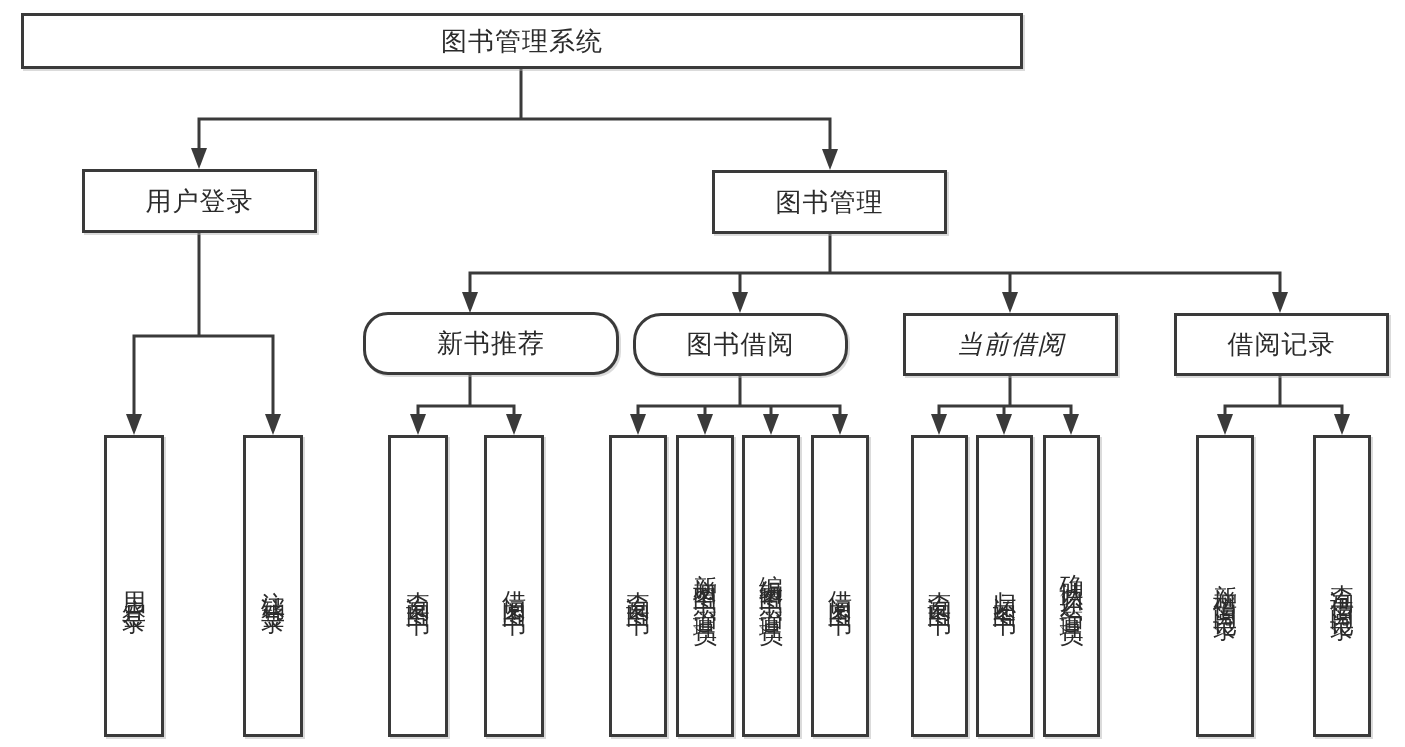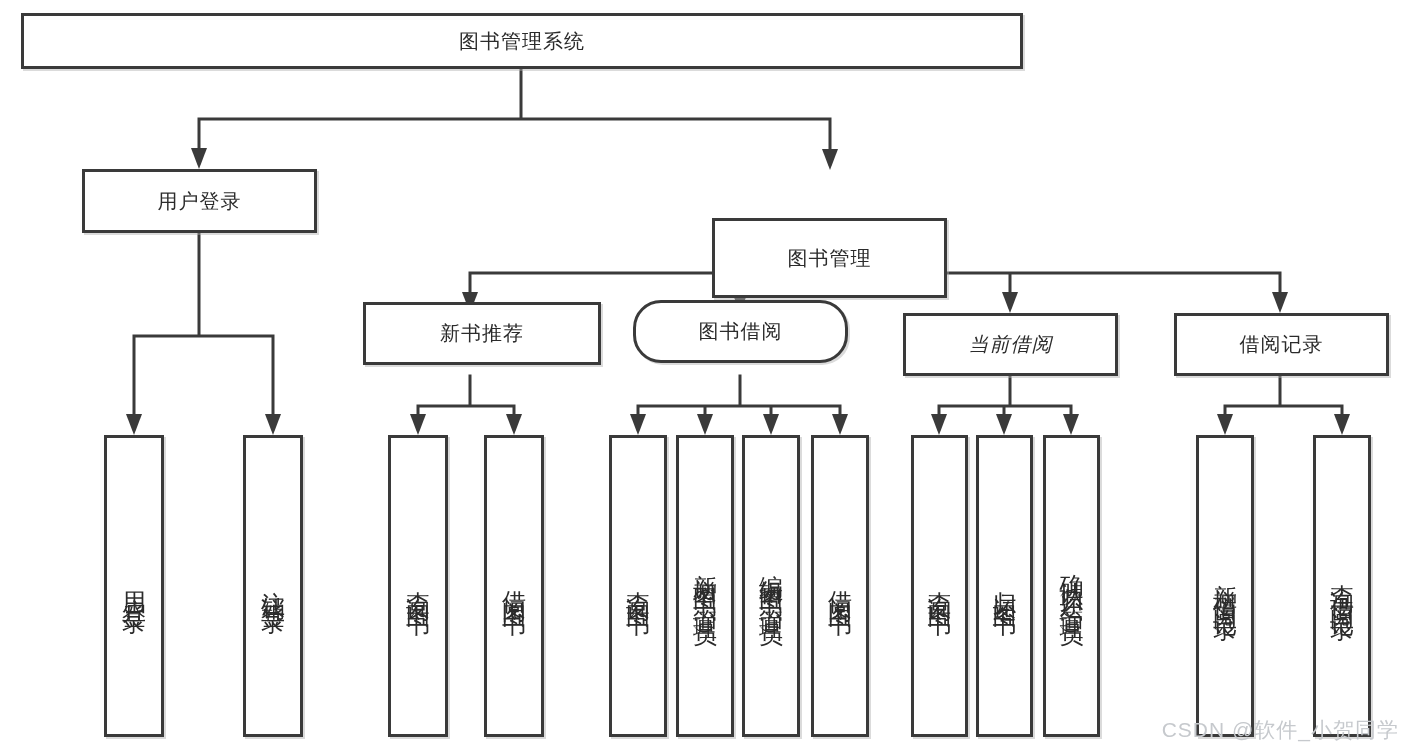--- a/index.html
+++ b/index.html
@@ -21,21 +21,21 @@
     box-sizing: border-box;
     border: 3px solid #3a3a3a;
     background: #ffffff;
     display: flex;
     align-items: center;
     justify-content: center;
     color: #2b2b2b;
     box-shadow: 2px 2px 0 rgba(175,175,175,0.45);
   }
   .node.h .label {
-    font-size: 20px;
+    font-size: 26px;
     white-space: nowrap;
     letter-spacing: 1px;
   }
   .node.v .label {
     writing-mode: vertical-rl;
     text-orientation: mixed;
     font-size: 24px;
     line-height: 1;
     letter-spacing: 7px;
   }
@@ -95,27 +95,27 @@
         <polygon points="1334,414 1350,414 1342,435" fill="#3a3a3a"></polygon>
       </g>
     </svg>
   <div id="nodes-layer">
       <div class="node h" style="left: 21px; top: 13px; width: 1002px; height: 56px;">
         <span class="label">图书管理系统</span>
       </div>
       <div class="node h" style="left: 82px; top: 169px; width: 235px; height: 64px;">
         <span class="label">用户登录</span>
       </div>
-      <div class="node h" style="left: 712px; top: 170px; width: 235px; height: 80px; margin-top: 48px;">
+      <div class="node h" style="left: 712px; top: 170px; width: 235px; height: 64px;">
         <span class="label">图书管理</span>
       </div>
-      <div class="node h" style="left: 363px; top: 302px; width: 238px; height: 63px;">
+      <div class="node h" style="left: 363px; top: 312px; width: 256px; height: 63px; border-radius: 25px;">
         <span class="label">新书推荐</span>
       </div>
-      <div class="node h" style="left: 633px; top: 300px; width: 215px; height: 63px; border-radius: 28px;">
+      <div class="node h" style="left: 633px; top: 313px; width: 215px; height: 63px; border-radius: 28px;">
         <span class="label">图书借阅</span>
       </div>
       <div class="node h" style="left: 903px; top: 313px; width: 215px; height: 63px; font-style: italic;">
         <span class="label">当前借阅</span>
       </div>
       <div class="node h" style="left: 1174px; top: 313px; width: 215px; height: 63px; text-align: center;">
         <span class="label">借阅记录</span>
       </div>
       <div class="node v" style="left: 104px; top: 435px; width: 60px; height: 302px;">
         <span class="label">用户登录</span>
@@ -150,14 +150,13 @@
       <div class="node v" style="left: 1043px; top: 435px; width: 57px; height: 302px;">
         <span class="label">确认归还（管理员）</span>
       </div>
       <div class="node v" style="left: 1196px; top: 435px; width: 58px; height: 302px;">
         <span class="label">新增借阅记录</span>
       </div>
       <div class="node v" style="left: 1313px; top: 435px; width: 58px; height: 302px;">
         <span class="label">查询借阅记录</span>
       </div>
     </div>
-  <div class="watermark">CSDN @软件_小贺同学</div>
 </div>
 
 </body></html>

